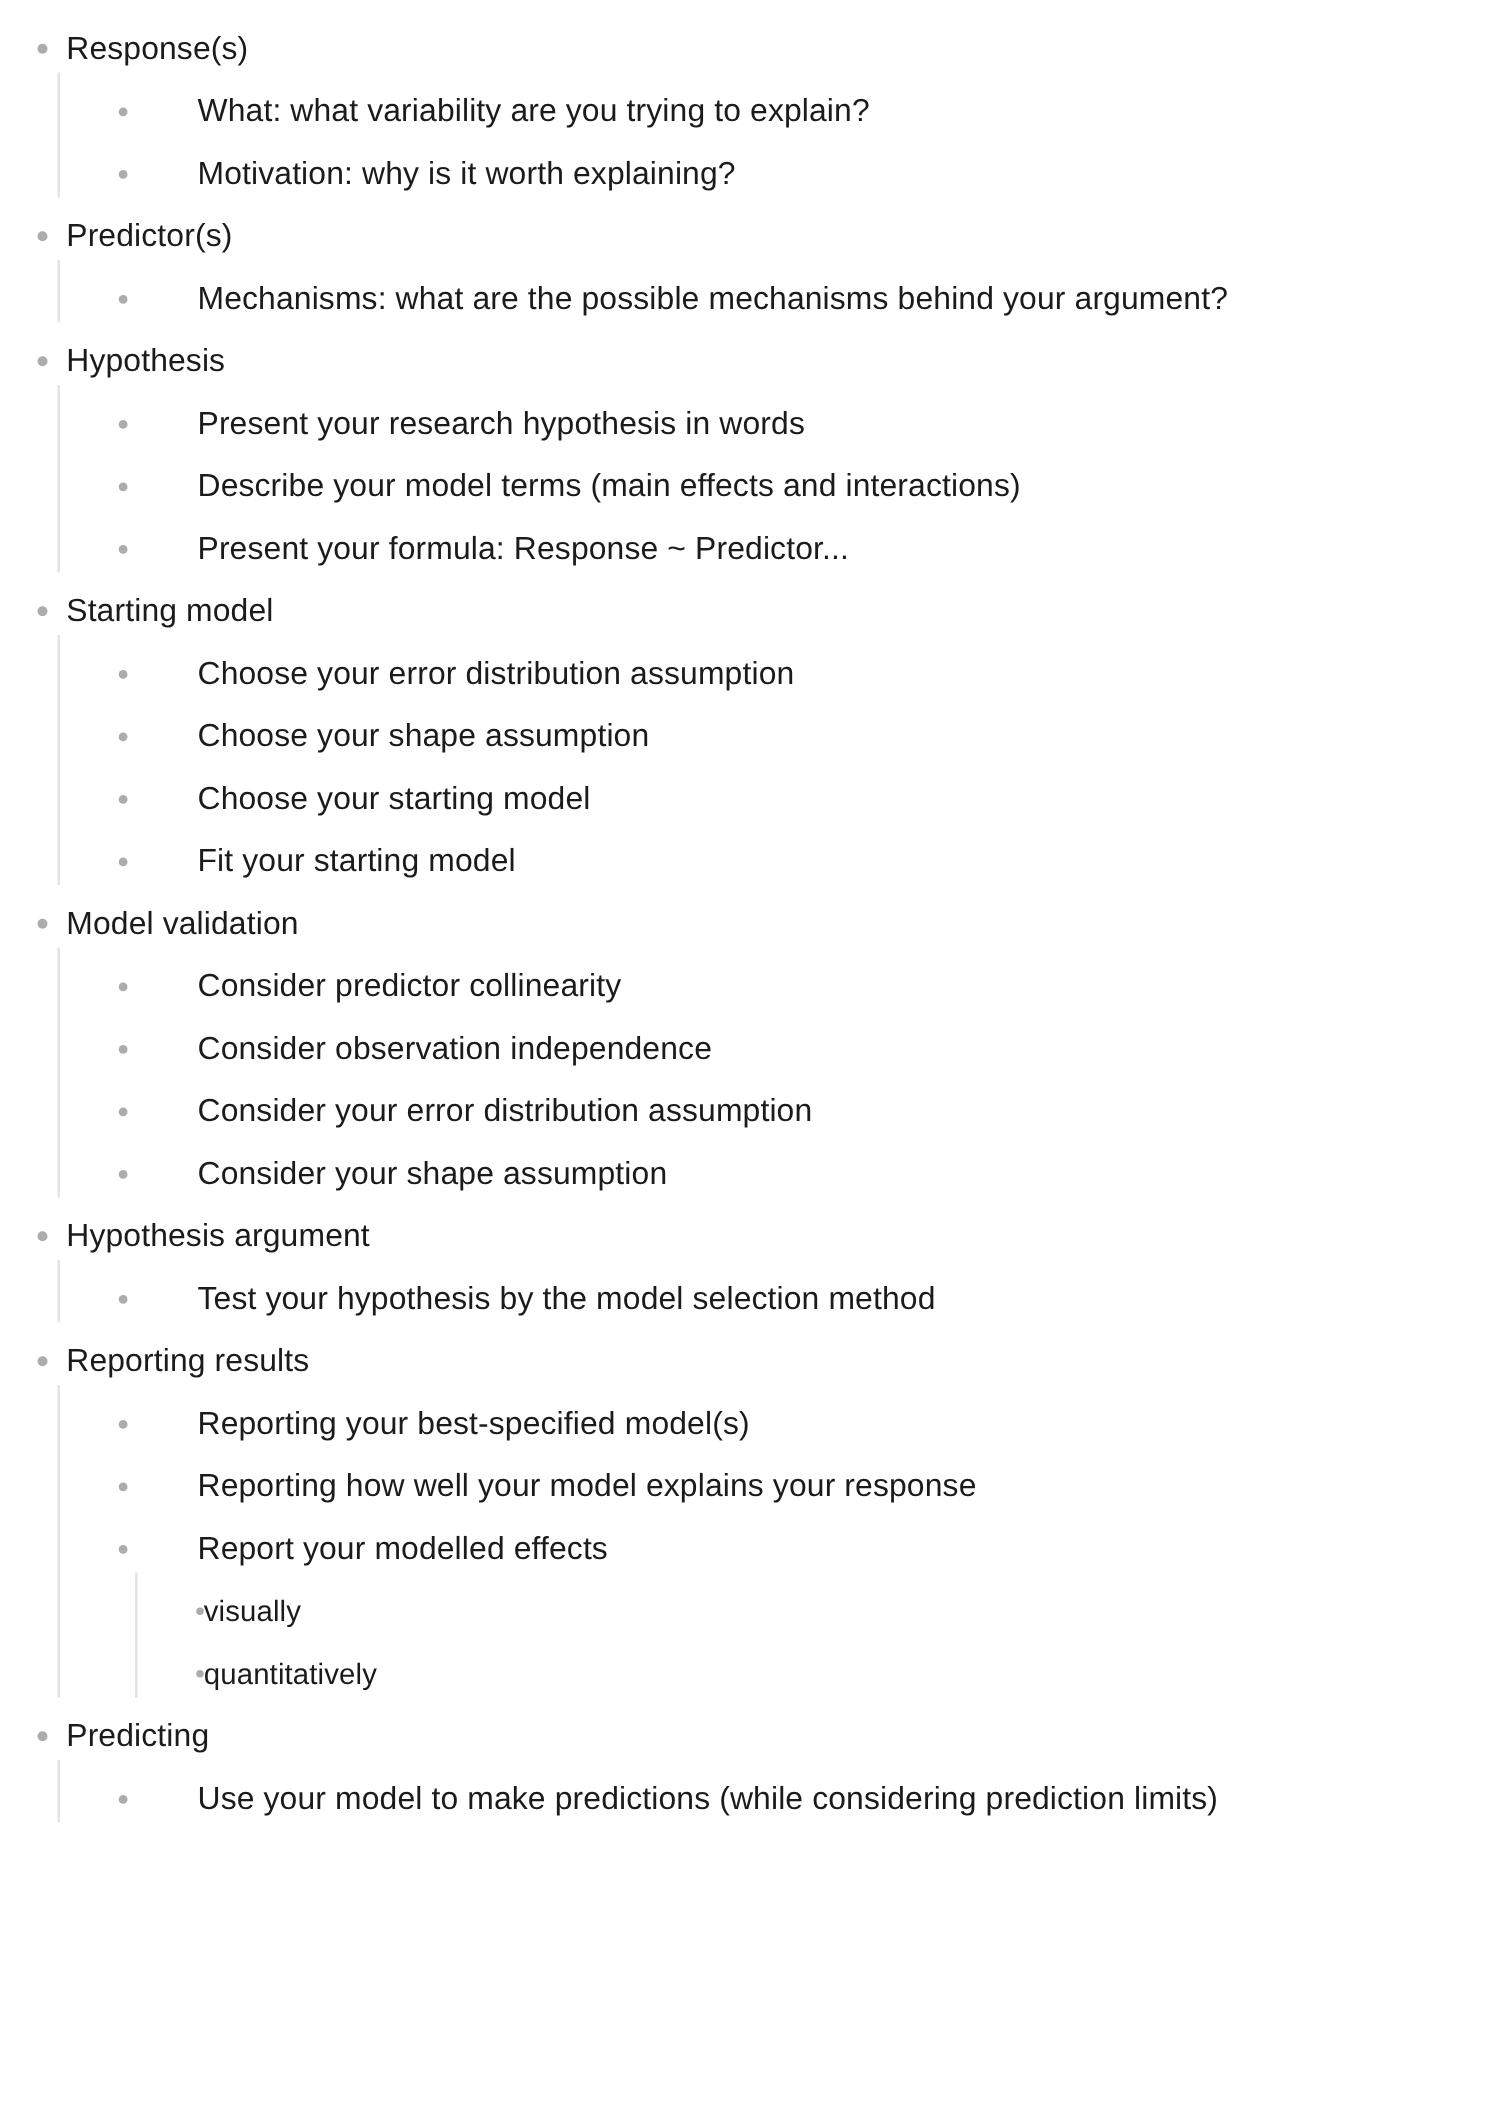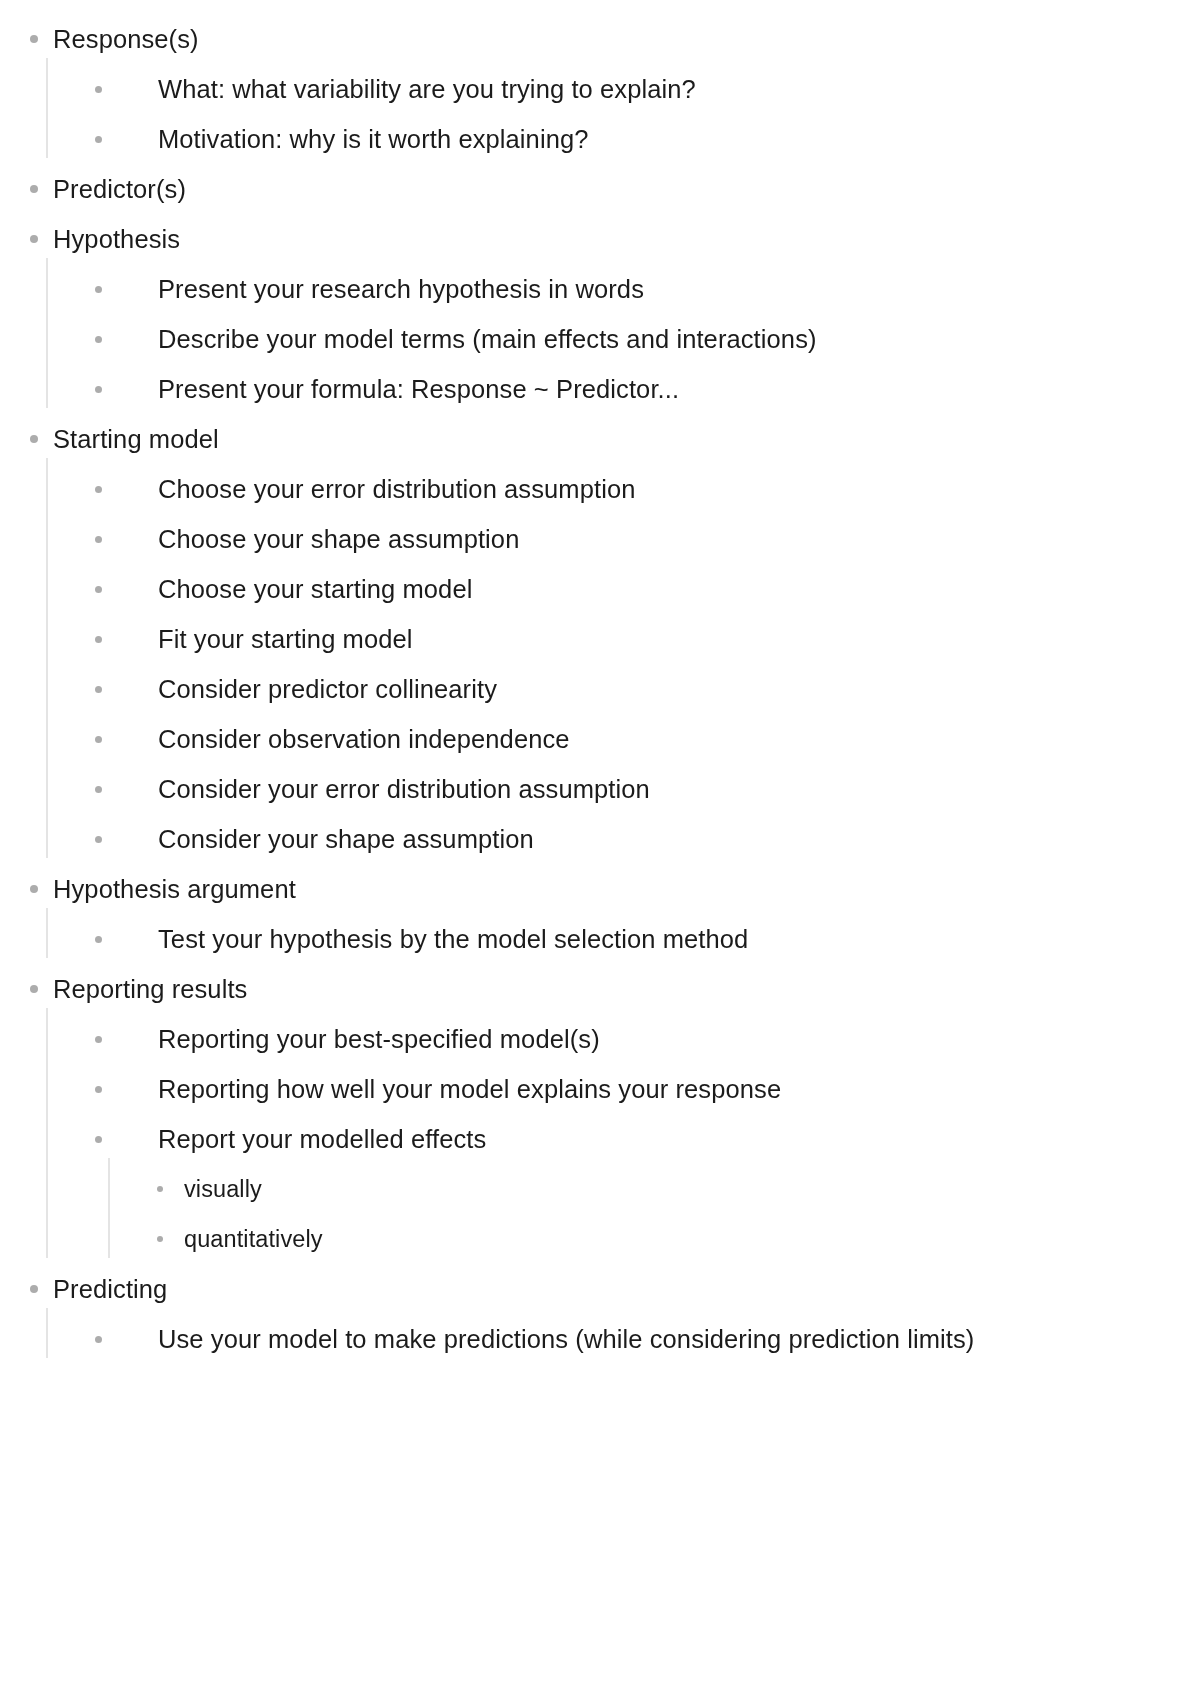--- a/index.html
+++ b/index.html
@@ -118,21 +118,21 @@
   }
   ul.lvl3 > li.node > .row > .bullet {
     width: 6px;
     height: 6px;
     margin-left: 157px;
     margin-top: 22px;
   }
   ul.lvl3 > li.node > .row > .label {
     font-size: 23.5px;
     line-height: 50px;
-    margin-left: 21px;
+    margin-left: 0;
     letter-spacing: 0.1px;
   }
 </style>
 </head>
 <body>
 
 <div id="outline">
     <ul class="lvl lvl1">
       <li class="node">
         <div class="row">
@@ -156,20 +156,26 @@
           </ul>
         </div>
       </li>
       <li class="node">
         <div class="row">
           <span class="bullet"></span>
           <span class="label">Predictor(s)</span>
         </div>
         <div class="children g1">
           <ul class="lvl lvl2">
+            <li class="node">
+              <div class="row">
+                <span class="bullet"></span>
+                <span class="label">Mechanisms: what are the possible mechanisms behind your argument?</span>
+              </div>
+            </li>
           </ul>
         </div>
       </li>
       <li class="node">
         <div class="row">
           <span class="bullet"></span>
           <span class="label">Hypothesis</span>
         </div>
         <div class="children g1">
           <ul class="lvl lvl2">
@@ -222,20 +228,24 @@
             <li class="node">
               <div class="row">
                 <span class="bullet"></span>
                 <span class="label">Fit your starting model</span>
               </div>
             </li>
           </ul>
         </div>
       </li>
       <li class="node">
+        <div class="row">
+          <span class="bullet"></span>
+          <span class="label">Model validation</span>
+        </div>
         <div class="children g1">
           <ul class="lvl lvl2">
             <li class="node">
               <div class="row">
                 <span class="bullet"></span>
                 <span class="label">Consider predictor collinearity</span>
               </div>
             </li>
             <li class="node">
               <div class="row">

